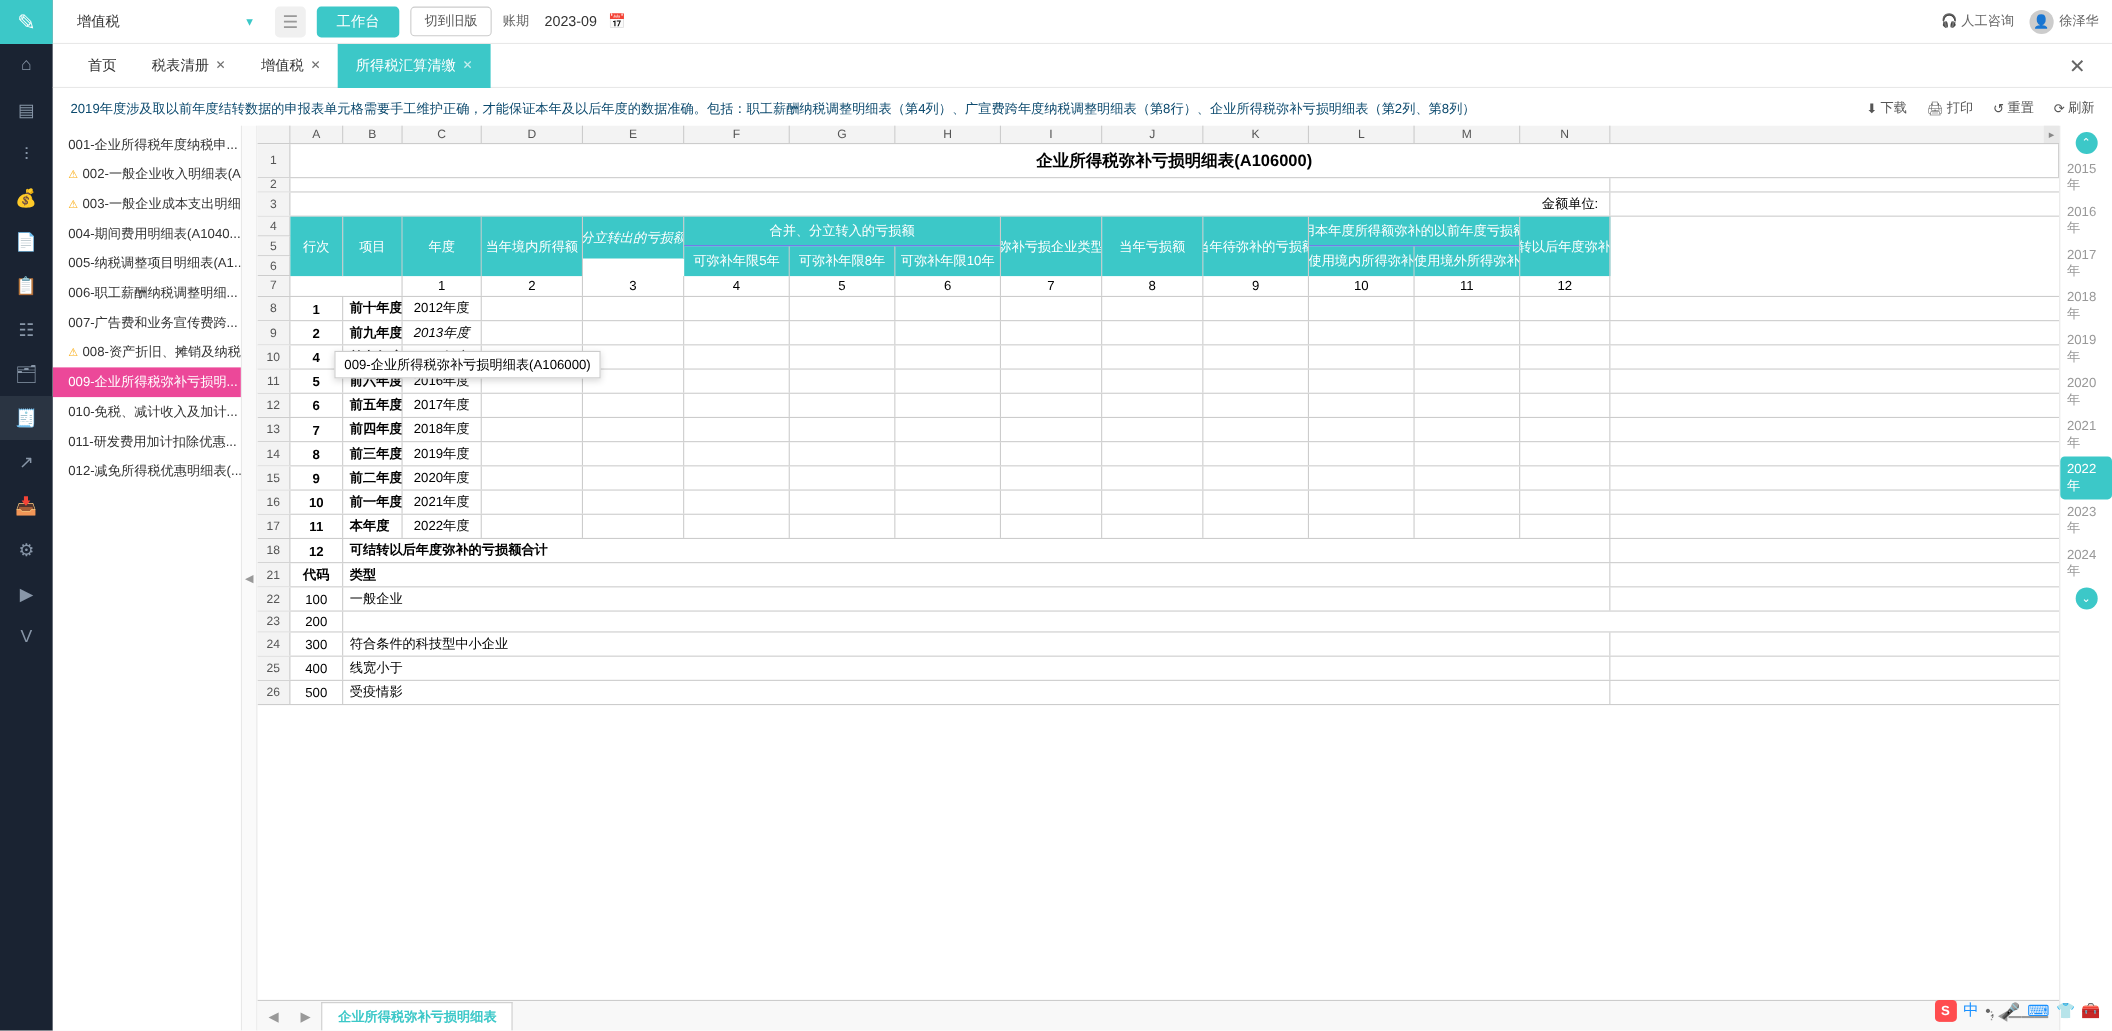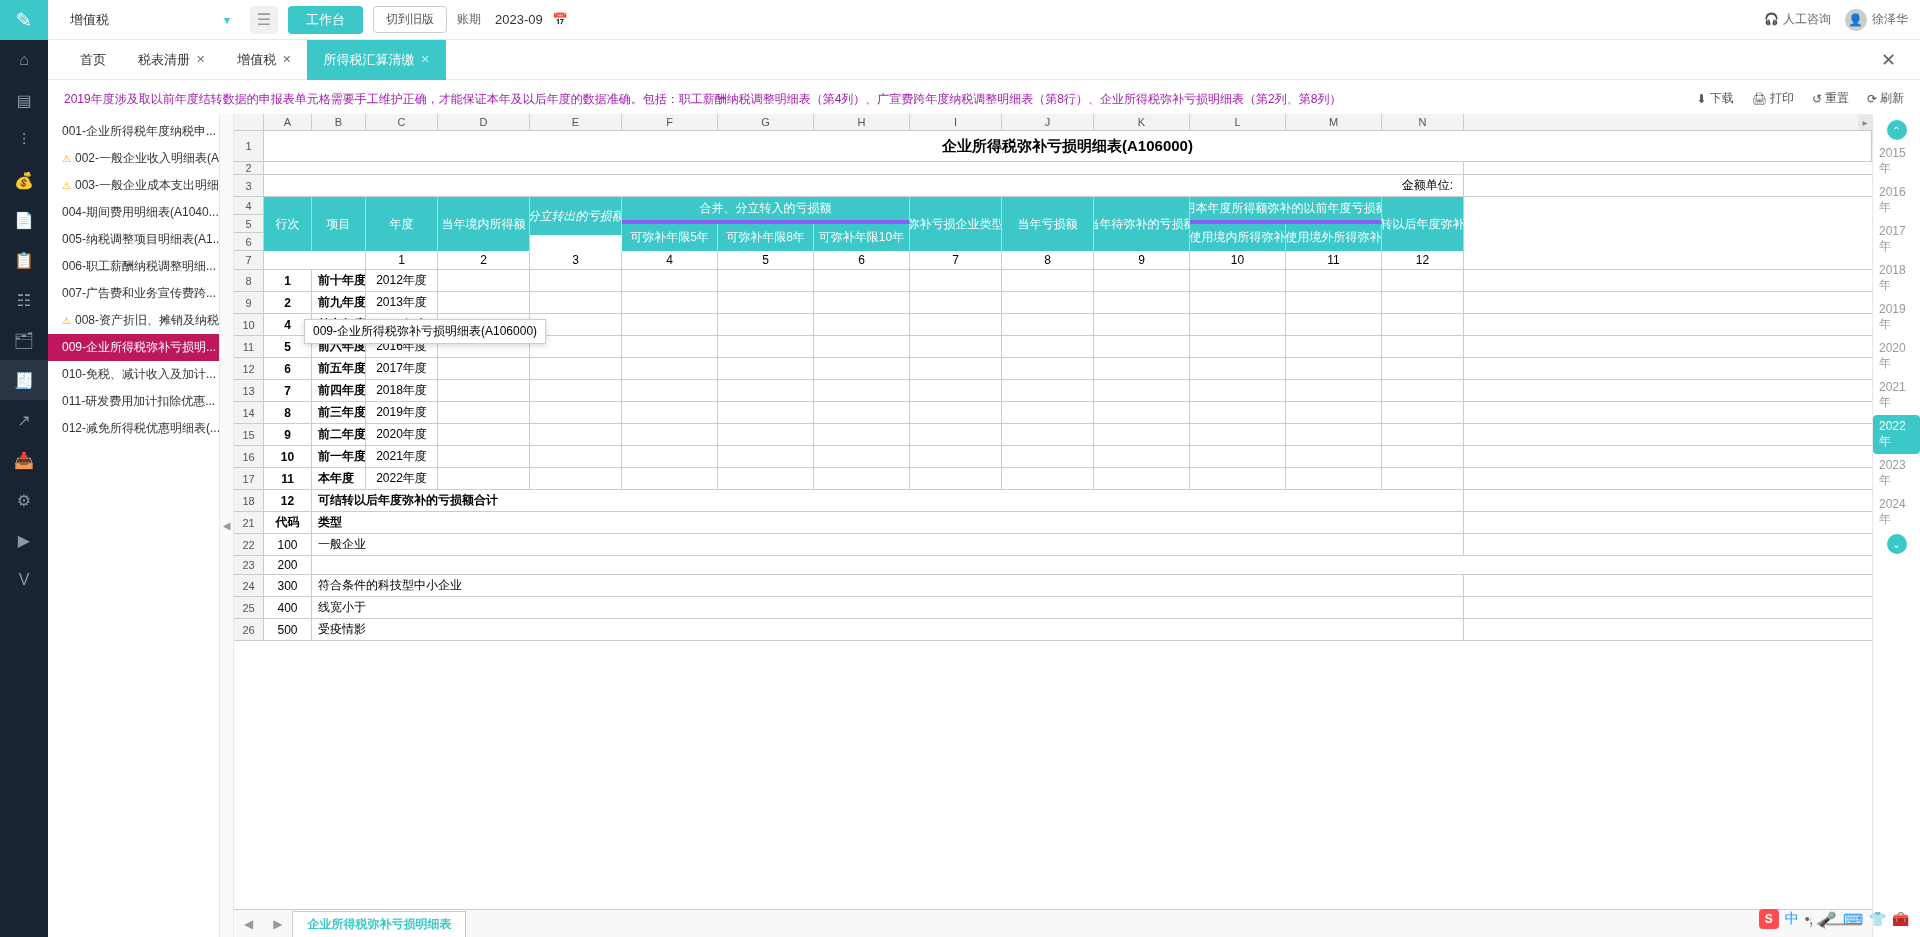--- a/index.html
+++ b/index.html
@@ -18,43 +18,43 @@
 .btn-outline { border: 1px solid #ccc; background: #fff; padding: 4px 12px; border-radius: 4px; font-size: 12px; cursor: pointer; color: #555; }
 .period-label { font-size: 12px; color: #666; }
 .period-value { font-size: 13px; color: #333; margin-left: 4px; }
 .topbar-right { margin-left: auto; display: flex; align-items: center; gap: 14px; color: #666; font-size: 12px; }
 .avatar { width: 22px; height: 22px; border-radius: 50%; background: #ccc; display: inline-flex; align-items: center; justify-content: center; color: #fff; font-size: 12px; }
 .tabs { height: 40px; display: flex; align-items: center; padding: 0 16px; border-bottom: 1px solid #e8e8e8; gap: 0; }
 .tab { padding: 0 16px; height: 40px; display: flex; align-items: center; font-size: 13px; color: #333; cursor: pointer; gap: 6px; }
 .tab.active { background: #3cc8c8; color: #fff; }
 .tab-close { font-size: 11px; color: inherit; opacity: 0.7; }
 .close-all { margin-left: auto; font-size: 18px; color: #666; cursor: pointer; padding: 0 8px; }
-.notice-bar { padding: 10px 16px 6px; font-size: 12px; color: #a21caf; line-height: 1.5; }
+.notice-bar { padding: 10px 16px 6px; font-size: 12px; color: #0c4a6e; line-height: 1.5; }
 .toolbar-right { position: absolute; right: 16px; top: 10px; display: flex; gap: 18px; font-size: 12px; color: #555; }
 .toolbar-right span { cursor: pointer; display: flex; align-items: center; gap: 3px; }
 .content-wrap { flex: 1; display: flex; flex-direction: column; }
 .body-split { flex: 1; display: flex; overflow: hidden; }
 .tree { width: 172px; border-right: 1px solid #e8e8e8; overflow-y: auto; font-size: 12px; padding: 4px 0; }
 .tree-item { padding: 5px 8px 5px 14px; cursor: pointer; color: #333; white-space: nowrap; overflow: hidden; text-overflow: ellipsis; display: flex; align-items: center; gap: 4px; }
-.tree-item.active { background: #be185d; color: #fff; }
+.tree-item.active { background: #ec4899; color: #fff; }
 .tree-item .warn { color: #faad14; font-size: 10px; }
 .collapse-handle { width: 14px; background: #fafafa; border-right: 1px solid #e8e8e8; display: flex; align-items: center; justify-content: center; color: #999; font-size: 10px; cursor: pointer; }
 .sheet-area { flex: 1; display: flex; flex-direction: column; overflow: hidden; position: relative; }
 .col-headers { display: flex; background: #f3f3f3; border-bottom: 1px solid #ccc; font-size: 11px; color: #555; }
 .row-hdr-space { width: 30px; border-right: 1px solid #ccc; background: #f3f3f3; }
 .col-h { text-align: center; border-right: 1px solid #ccc; padding: 2px 0; }
 .grid { flex: 1; overflow: auto; position: relative; }
 .row { display: flex; border-bottom: 1px solid #ccc; }
 .row-h { width: 30px; background: #f3f3f3; border-right: 1px solid #ccc; text-align: center; font-size: 11px; color: #555; display: flex; align-items: center; justify-content: center; }
 .cell { border-right: 1px solid #ccc; font-size: 12px; padding: 2px 4px; display: flex; align-items: center; overflow: hidden; white-space: nowrap; }
 .title-row .cell-merged { flex: 1; text-align: center; justify-content: center; font-size: 15px; font-weight: bold; height: 30px; }
 .unit-row { justify-content: flex-end; padding-right: 10px; }
 .th { background: #3cc8c8; color: #fff; justify-content: center; text-align: center; font-size: 12px; }
 .th-group { display: flex; flex-direction: column; }
-.th-group-top { border-bottom: 4px solid #8b5cf6; }
+.th-group-top { border-bottom: 1px solid #8b5cf6; }
 .th-group-bot { display: flex; }
 .data-row .cc { justify-content: center; }
 .data-row .cl { justify-content: flex-start; padding-left: 6px; }
 .data-row .bold { font-weight: bold; }
 .tooltip { position: absolute; background: #fff; border: 1px solid #ccc; padding: 3px 8px; font-size: 12px; box-shadow: 0 2px 6px rgba(0,0,0,0.15); left: 70px; top: 205px; z-index: 10; }
 .sheet-tabs { height: 28px; border-top: 1px solid #ccc; display: flex; align-items: center; font-size: 12px; background: #f8f8f8; }
 .sheet-tab-nav { padding: 0 10px; color: #999; cursor: pointer; }
 .sheet-tab { padding: 4px 14px; background: #fff; border: 1px solid #ccc; border-bottom: none; color: #3cc8c8; font-weight: bold; }
 .year-rail { width: 48px; background: #fff; border-left: 1px solid #e8e8e8; display: flex; flex-direction: column; align-items: center; padding: 6px 0; gap: 2px; }
 .year-rail .yr { font-size: 12px; color: #999; padding: 4px 6px; cursor: pointer; border-radius: 4px; }
@@ -275,21 +275,21 @@
                 <div class="cell " style="width: 92px;"></div>
                 <div class="cell " style="width: 96px;"></div>
                 <div class="cell " style="width: 96px;"></div>
                 <div class="cell " style="width: 96px;"></div>
                 <div class="cell " style="width: 82px;"></div>
               </div>
               <div class="row data-row">
                 <div class="row-h">9</div>
                 <div class="cell cc bold" style="width: 48px;">2</div>
                 <div class="cell cl bold" style="width: 54px;">前九年度</div>
-                <div class="cell cc" style="width: 72px;">2013年度</div>
+                <div class="cell cc" style="width: 72px; font-style: italic;">2013年度</div>
                 <div class="cell " style="width: 92px;"></div>
                 <div class="cell " style="width: 92px;"></div>
                 <div class="cell " style="width: 96px;"></div>
                 <div class="cell " style="width: 96px;"></div>
                 <div class="cell " style="width: 96px;"></div>
                 <div class="cell " style="width: 92px;"></div>
                 <div class="cell " style="width: 92px;"></div>
                 <div class="cell " style="width: 96px;"></div>
                 <div class="cell " style="width: 96px;"></div>
                 <div class="cell " style="width: 96px;"></div>

